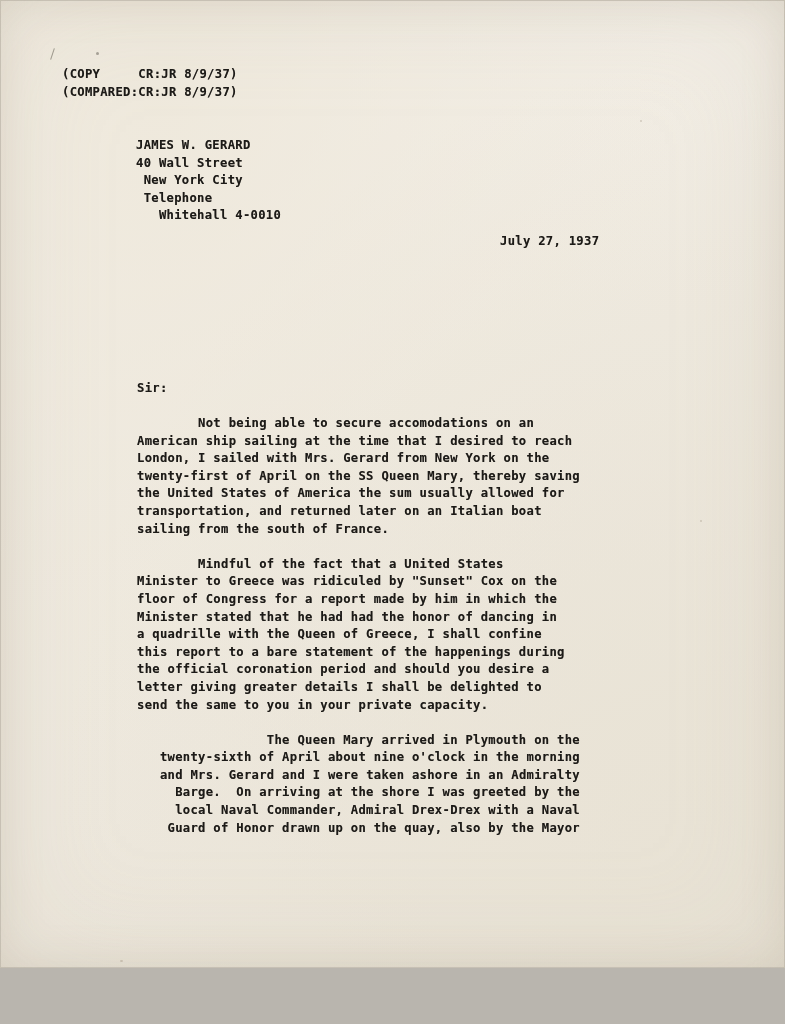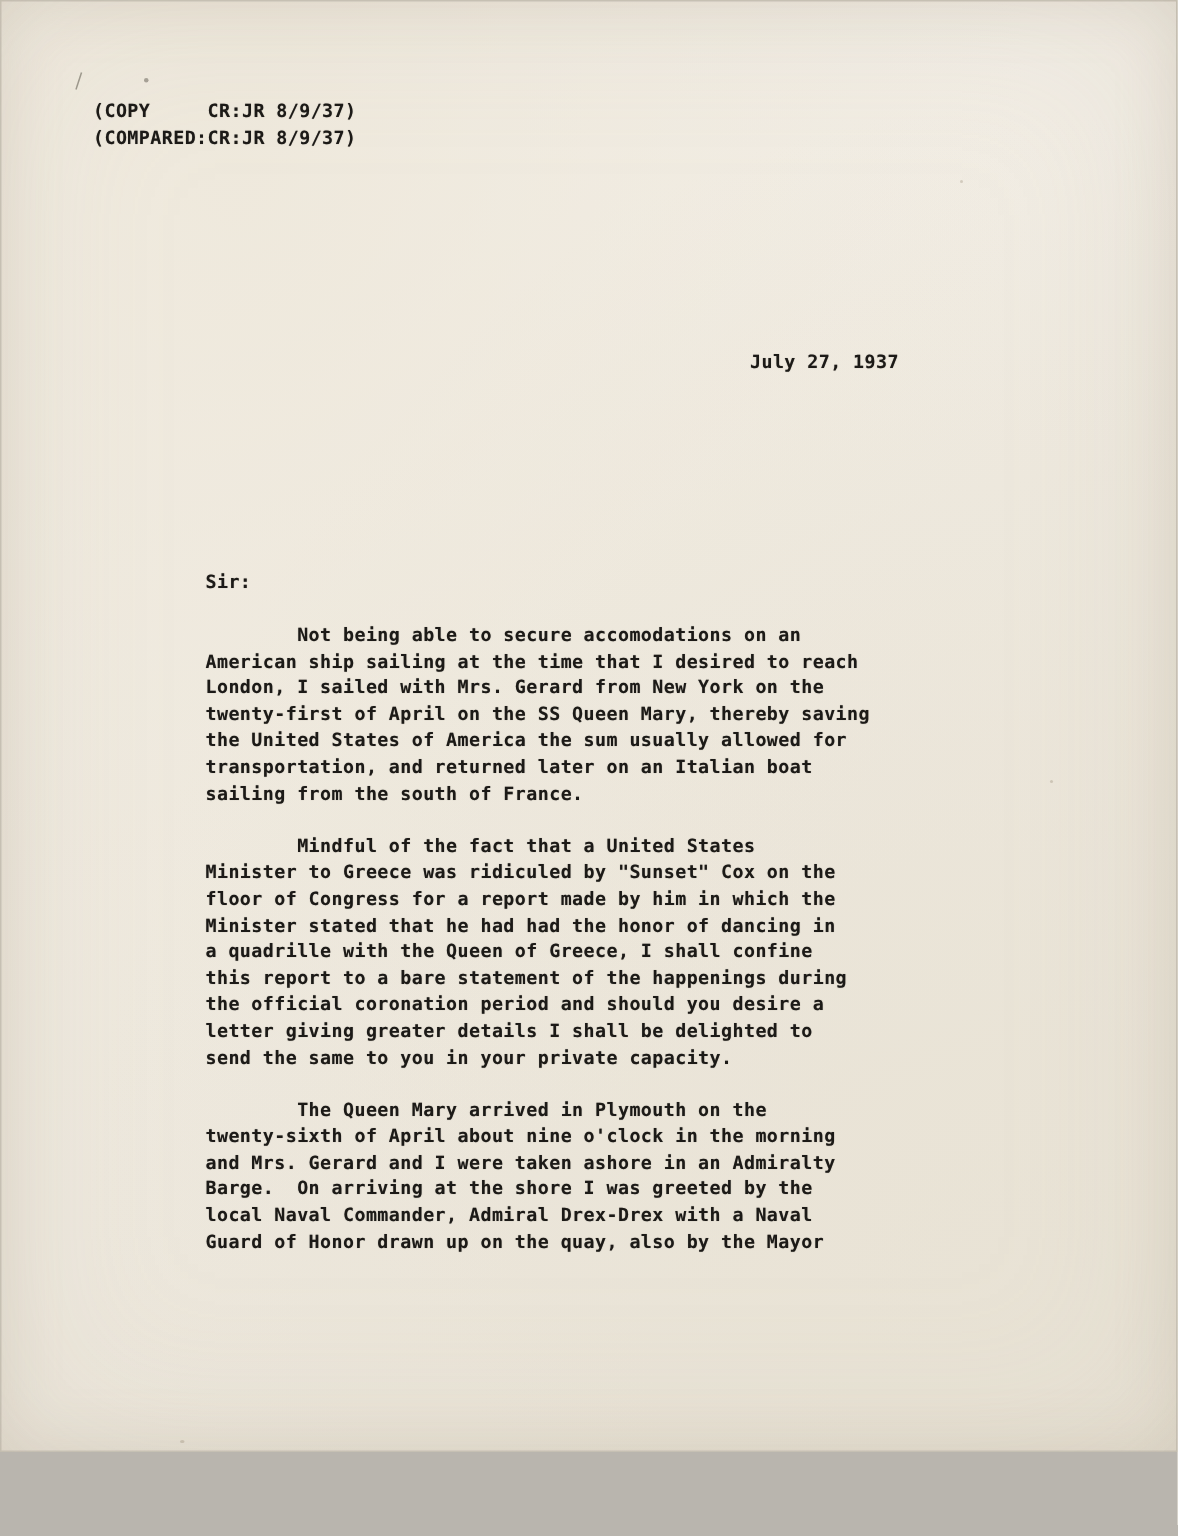--- a/index.html
+++ b/index.html
@@ -50,21 +50,21 @@
   .blk {
     position: absolute;
   }
   #copy-block { left: 62px; top: 66px; }
   #letterhead-block { left: 136px; top: 137px; }
   #date-block { left: 500px; top: 233px; }
   #address-block { left: 137px; top: 303px; }
   #salutation-block { left: 137px; top: 380px; }
   #body-block { left: 137px; top: 415px; }
   .para { margin: 0 0 17.6px 0; }
-  .para:last-child { margin-bottom: 0; }
+  .para:last-child { margin-bottom: 0; text-align: right; }
 
   
   .speck {
     position: absolute;
     border-radius: 50%;
     background: rgba(120,105,80,0.25);
     pointer-events: none;
   }
   .mark-tick {
     position: absolute;
@@ -97,20 +97,25 @@
     <div class="mark-dot"></div>
 
     <div class="speck" style="left:640px; top:120px; width:2px; height:2px;"></div>
     <div class="speck" style="left:700px; top:520px; width:2px; height:2px;"></div>
     <div class="speck" style="left:120px; top:960px; width:3px; height:2px;"></div>
     <div class="speck" style="left:420px; top:990px; width:2px; height:2px;"></div>
 
     <div class="blk typed" id="copy-block">(COPY     CR:JR 8/9/37)
 (COMPARED:CR:JR 8/9/37)</div>
 
+    <div class="blk typed" id="letterhead-block">JAMES W. GERARD
+40 Wall Street
+ New York City
+ Telephone
+   Whitehall 4-0010</div>
 
     <div class="blk typed" id="date-block">July 27, 1937</div>
 
 
     <div class="blk typed" id="salutation-block">Sir:</div>
 
     <div class="blk" id="body-block">
       <p class="typed para">        Not being able to secure accomodations on an
 American ship sailing at the time that I desired to reach
 London, I sailed with Mrs. Gerard from New York on the

